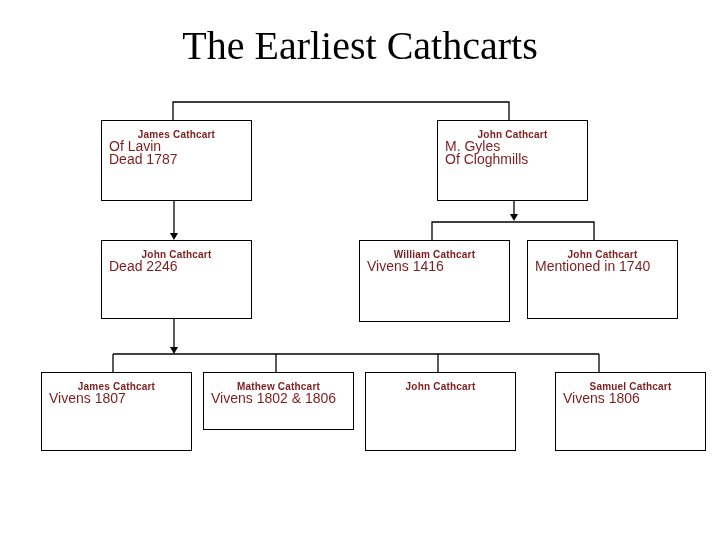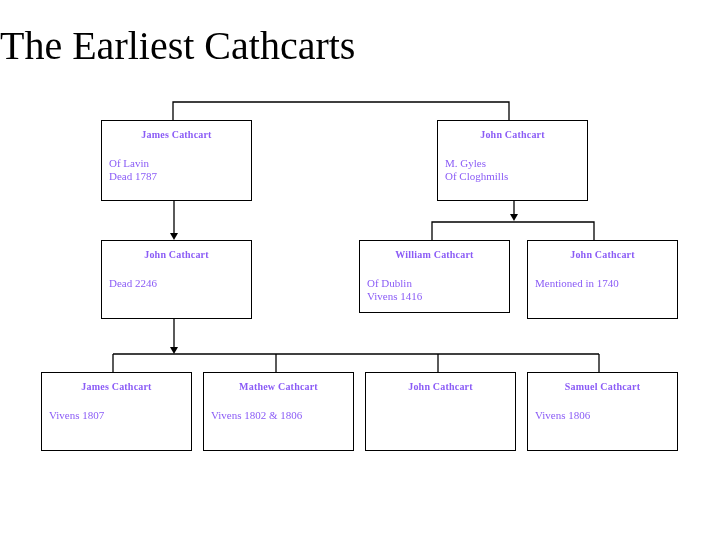--- a/index.html
+++ b/index.html
@@ -1,30 +1,30 @@
 <!DOCTYPE html>
 <html><head>
 <meta charset="utf-8">
 <style>
   html, body { margin: 0; padding: 0; background: #ffffff; }
   body { width: 720px; height: 540px; position: relative; overflow: hidden; }
   .title {
-    position: absolute; left: 0; top: 22px; width: 720px; text-align: left;
+    position: absolute; left: 0; top: 22px; width: 720px; text-align: center;
     font-family: "Liberation Serif", "DejaVu Serif", serif;
     font-size: 40px; color: #000; line-height: 48px;
   }
   .connectors { position: absolute; left: 0; top: 0; width: 720px; height: 540px; }
   .box {
     position: absolute; box-sizing: border-box; border: 1.3px solid #000; background: #fff;
-    font-family: Liberation Serif, serif; color: #8b5cf6;
+    font-family: Liberation Sans, sans-serif; color: #7f1d1d;
   }
   .box .name {
     text-align: center; font-weight: bold; font-size: 10px; margin-top: 8px; letter-spacing: 0.2px;
   }
-  .box .details { margin: 17px 0 0 7px; font-size: 11px; line-height: 12.5px; }
+  .box .details { margin: 0 0 0 7px; font-size: 14px; line-height: 12.5px; }
   .box .details div { white-space: nowrap; }
 </style>
 </head>
 <body>
 
 <div class="title">The Earliest Cathcarts</div>
 
 <svg class="connectors" viewBox="0 0 720 540" xmlns="http://www.w3.org/2000/svg">
   <g stroke="#000" stroke-width="1.3" fill="none">
 
@@ -65,51 +65,50 @@
   </div>
 </div>
 
 <div class="box" style="left:101px; top:240px; width:151px; height:79px;">
   <div class="name">John Cathcart</div>
   <div class="details">
     <div>Dead 2246</div>
   </div>
 </div>
 
-<div class="box" style="left:359px; top:240px; width:151px; height:73px;">
+<div class="box" style="left:359px; top:240px; width:151px; height:82px;">
   <div class="name">William Cathcart</div>
   <div class="details">
-    <div>Of Dublin</div>
     <div>Vivens 1416</div>
   </div>
 </div>
 
 <div class="box" style="left:527px; top:240px; width:151px; height:79px;">
   <div class="name">John Cathcart</div>
   <div class="details">
     <div>Mentioned in 1740</div>
   </div>
 </div>
 
 <div class="box" style="left:41px; top:372px; width:151px; height:79px;">
   <div class="name">James Cathcart</div>
   <div class="details">
     <div>Vivens 1807</div>
   </div>
 </div>
 
-<div class="box" style="left:203px; top:372px; width:151px; height:79px;">
+<div class="box" style="left:203px; top:372px; width:151px; height:58px;">
   <div class="name">Mathew Cathcart</div>
   <div class="details">
     <div>Vivens 1802 &amp; 1806</div>
   </div>
 </div>
 
 <div class="box" style="left:365px; top:372px; width:151px; height:79px;">
   <div class="name">John Cathcart</div>
 </div>
 
-<div class="box" style="left:527px; top:372px; width:151px; height:79px;">
+<div class="box" style="left:555px; top:372px; width:151px; height:79px;">
   <div class="name">Samuel Cathcart</div>
   <div class="details">
     <div>Vivens 1806</div>
   </div>
 </div>
 
 </body></html>

